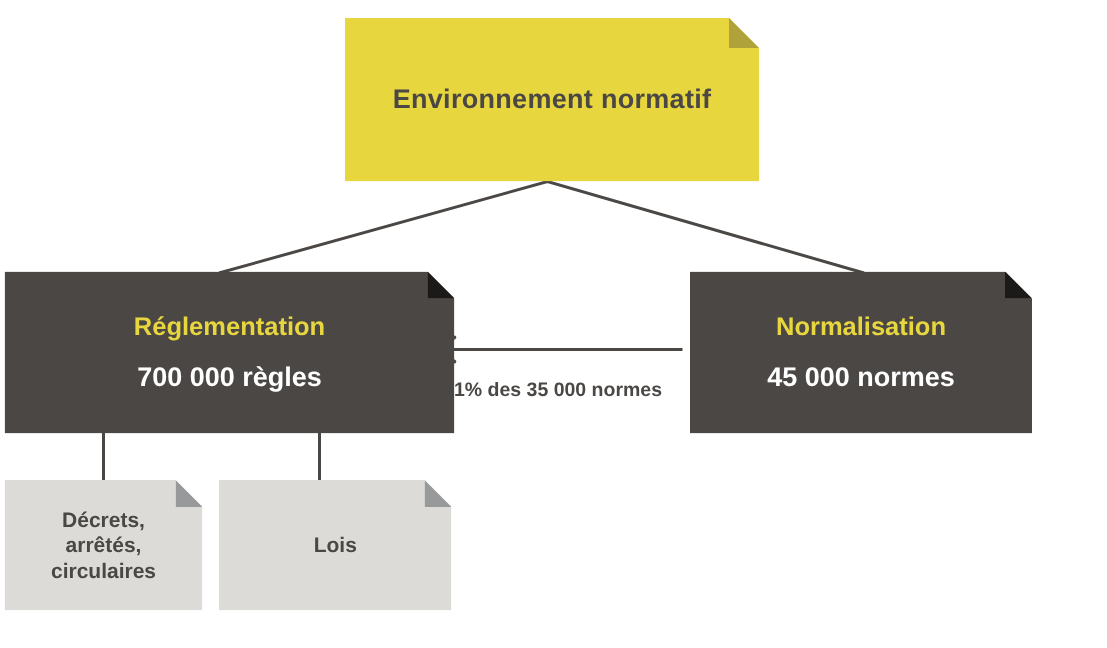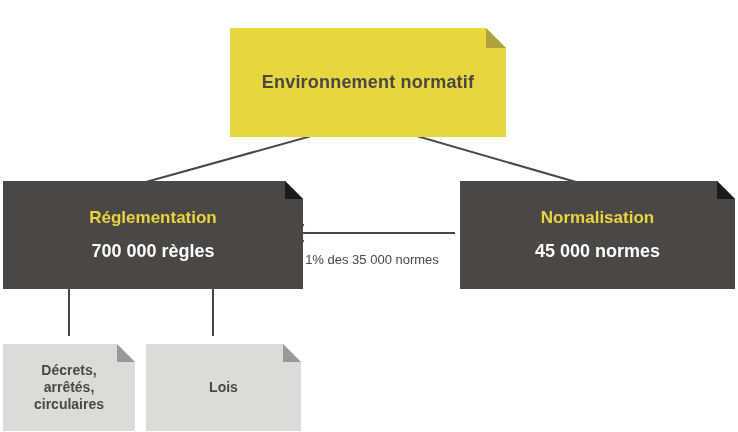--- a/index.html
+++ b/index.html
@@ -58,21 +58,21 @@
     top: 0;
     right: 0;
     width: var(--fold);
     height: var(--fold);
     clip-path: polygon(0 0, 100% 100%, 0 100%);
   }
   .note .txt { position: relative; z-index: 2; }
 
   .note-root {
     left: 230px; top: 12px;
-    width: 276px; height: 109px; margin-top: 16px;
+    width: 276px; height: 109px;
     --fold: 20px;
   }
   .note-root .body { background: var(--yellow); }
   .note-root .fold { background: var(--yellowFold); }
   .note-root .txt {
     color: var(--ink);
     font-size: 18px;
     font-weight: bold;
     letter-spacing: 0.2px;
   }
@@ -85,43 +85,43 @@
     font-size: 17px;
     font-weight: bold;
     margin-bottom: 13px;
   }
   .note-dark .txt-value {
     color: var(--white);
     font-size: 18px;
     font-weight: bold;
   }
   .note-reglementation { left: 3px; width: 300px; }
-  .note-normalisation { left: 460px; width: 275px; }
+  .note-normalisation { left: 460px; width: 228px; }
 
-  .note-leaf { --fold: 18px; top: 344px; height: 87px; }
+  .note-leaf { --fold: 18px; top: 320px; height: 87px; }
   .note-leaf .body { background: var(--gray); }
   .note-leaf .fold { background: var(--grayFold); }
   .note-leaf .txt {
     color: var(--ink);
     font-size: 14px;
     font-weight: bold;
     line-height: 17px;
     white-space: pre-line;
   }
   .note-decrets { left: 3px; width: 132px; }
   .note-lois { left: 146px; width: 155px; border-radius: 23px; }
 
   .arrow-label {
     position: absolute;
     left: 282px; top: 252px;
     width: 180px;
     text-align: center;
     color: var(--ink);
     font-size: 13px;
-    font-weight: normal;
+    font-weight: bold;
   }
 </style>
 </head>
 <body>
 
 <div class="canvas">
 
   <svg class="lines" viewBox="0 0 738 432">
     <polyline class="stroke" points="146,182 365,121 576,182"></polyline>
     <line class="stroke" x1="69" y1="288" x2="69" y2="336"></line>

